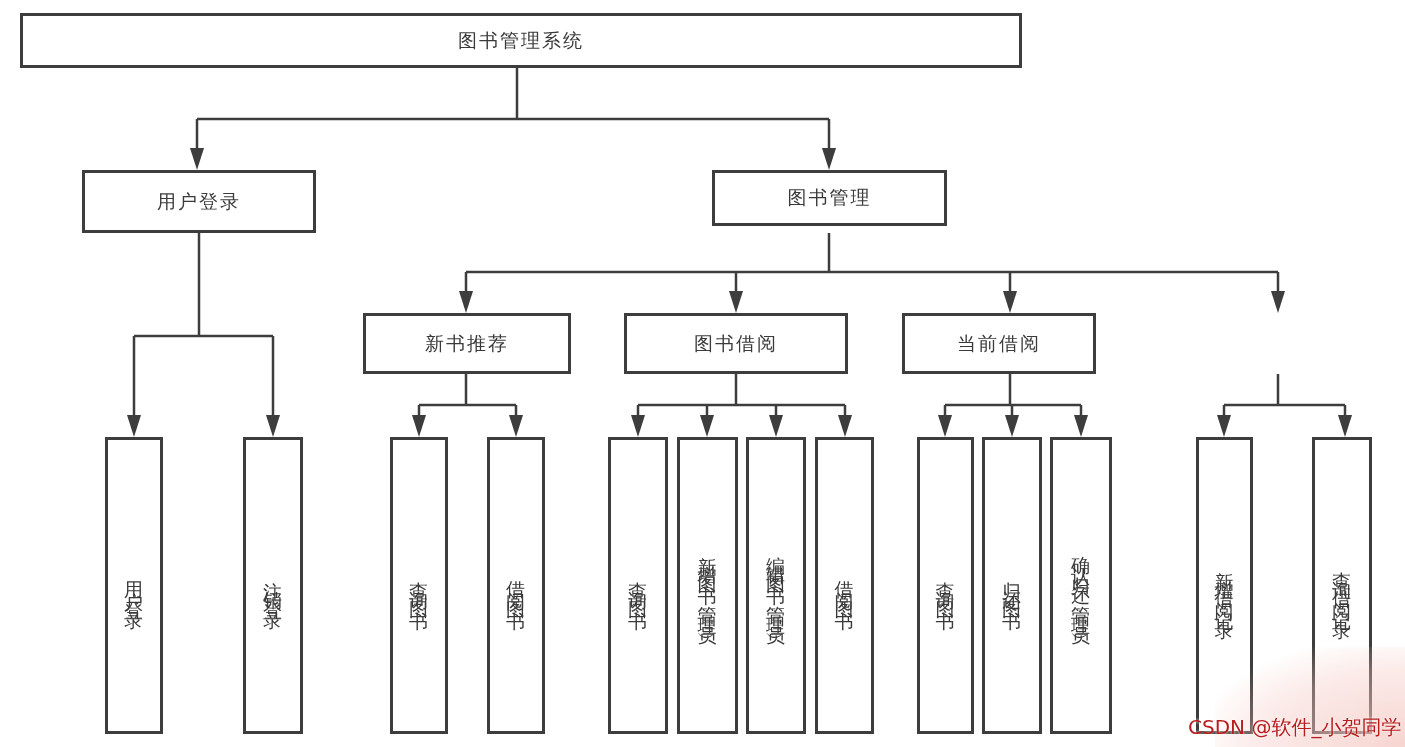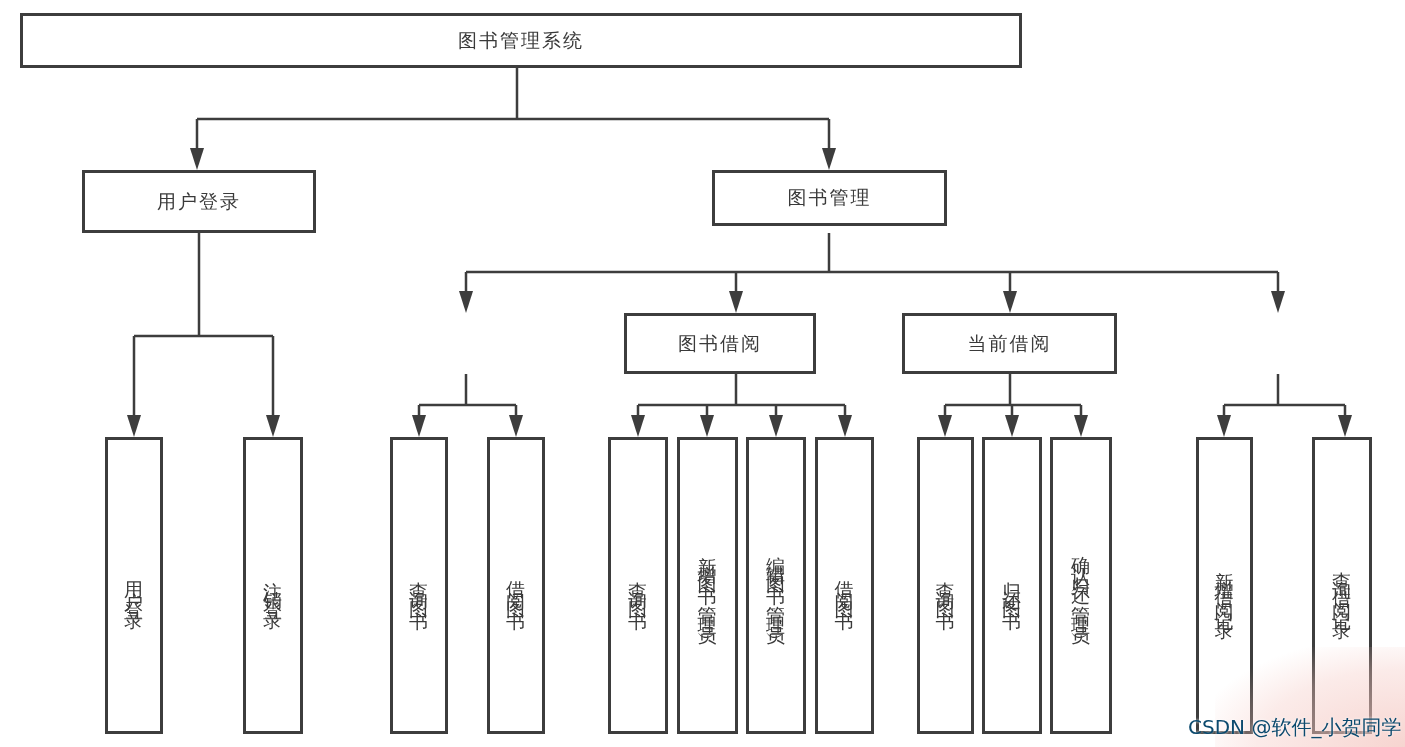--- a/index.html
+++ b/index.html
@@ -18,21 +18,21 @@
     writing-mode:vertical-rl;text-orientation:mixed;
     font-size:19px;letter-spacing:10px;line-height:1.2;
     color:#3a3a3a;
   }
   .corner-tint{
     position:absolute;right:0;bottom:0;width:190px;height:100px;z-index:4;pointer-events:none;
     background:radial-gradient(ellipse at 100% 100%, rgba(244,198,192,0.75) 0%, rgba(244,198,192,0.35) 55%, rgba(244,198,192,0) 80%);
   }
   .watermark{
     position:absolute;left:1188px;top:714px;z-index:5;
-    font-size:20px;color:#0c4a6e;white-space:nowrap;
+    font-size:20px;color:#b91c1c;white-space:nowrap;
     text-shadow:0 0 3px #ffffff;
   }
 </style>
 </head>
 <body>
 
 <div class="stage">
 
   <svg class="connectors" width="1405" height="747" viewBox="0 0 1405 747">
     <g stroke="#3d3d3d" stroke-width="2.5" fill="none">
@@ -78,24 +78,27 @@
     <span>图书管理系统</span>
   </div>
 
   <div class="box hlabel" style="left:82px;top:170px;width:234px;height:63px;">
     <span>用户登录</span>
   </div>
   <div class="box hlabel" style="left:712px;top:170px;width:235px;height:56px;">
     <span>图书管理</span>
   </div>
 
-  <div class="box hlabel" style="left:624px;top:313px;width:192px;height:61px;">
+  <div class="box hlabel" style="left:363px;top:313px;width:208px;height:61px;">
+    <span>新书推荐</span>
+  </div>
+  <div class="box hlabel" style="left:624px;top:313px;width:224px;height:61px;">
     <span>图书借阅</span>
   </div>
-  <div class="box hlabel" style="left:902px;top:313px;width:215px;height:61px;">
+  <div class="box hlabel" style="left:902px;top:313px;width:194px;height:61px;">
     <span>当前借阅</span>
   </div>
 
   <div class="box leaf" style="left:105px;top:437px;width:58px;height:297px;">
     <span>用户登录</span>
   </div>
   <div class="box leaf" style="left:243px;top:437px;width:60px;height:297px;">
     <span>注销登录</span>
   </div>
 

